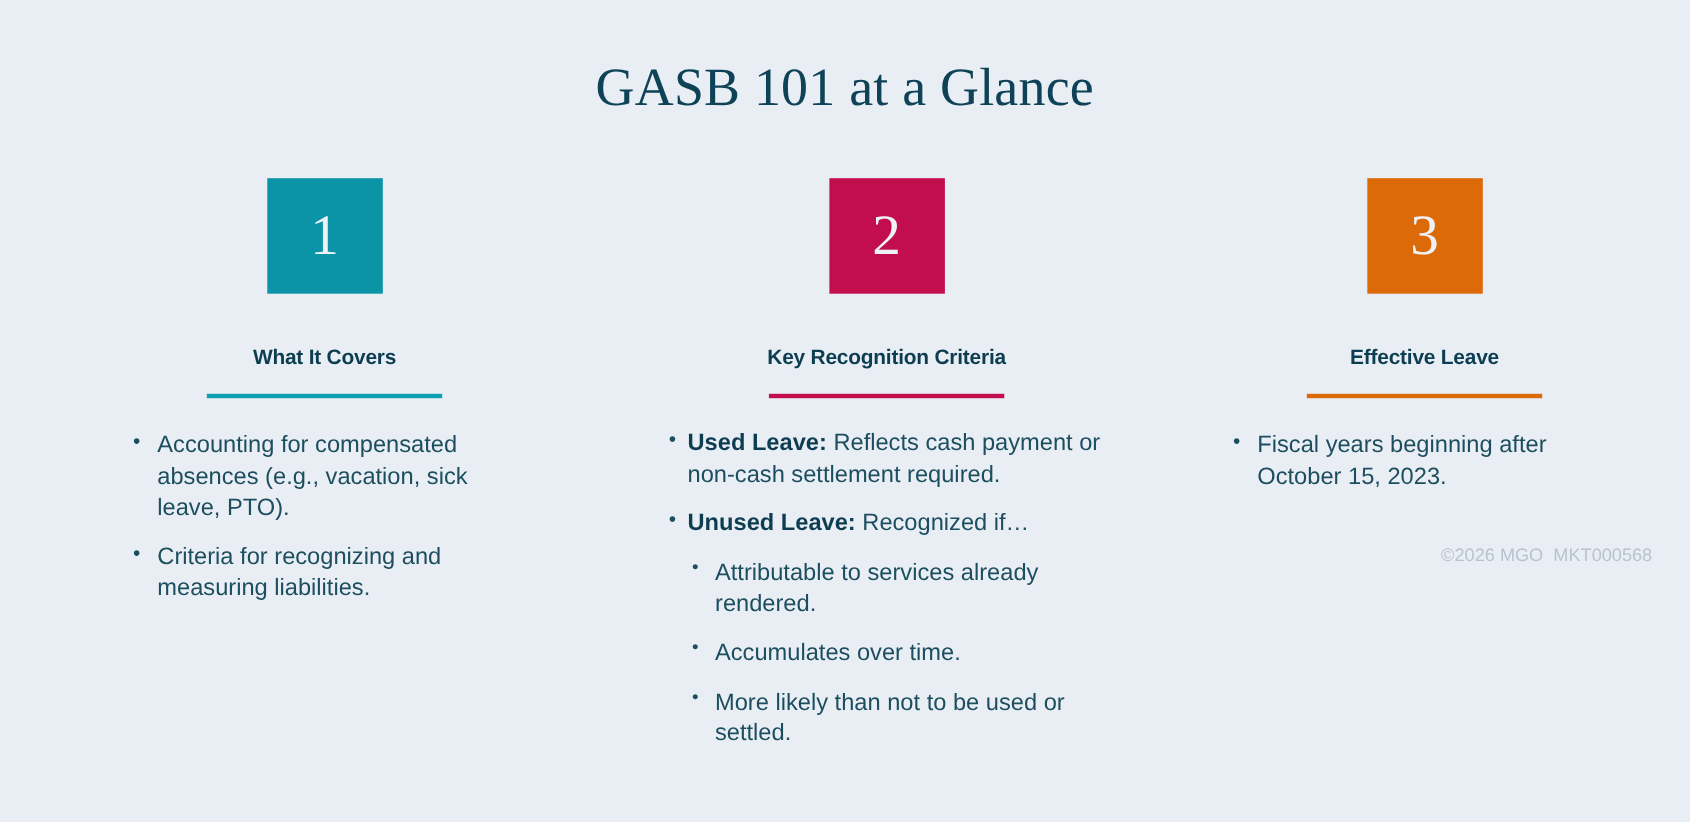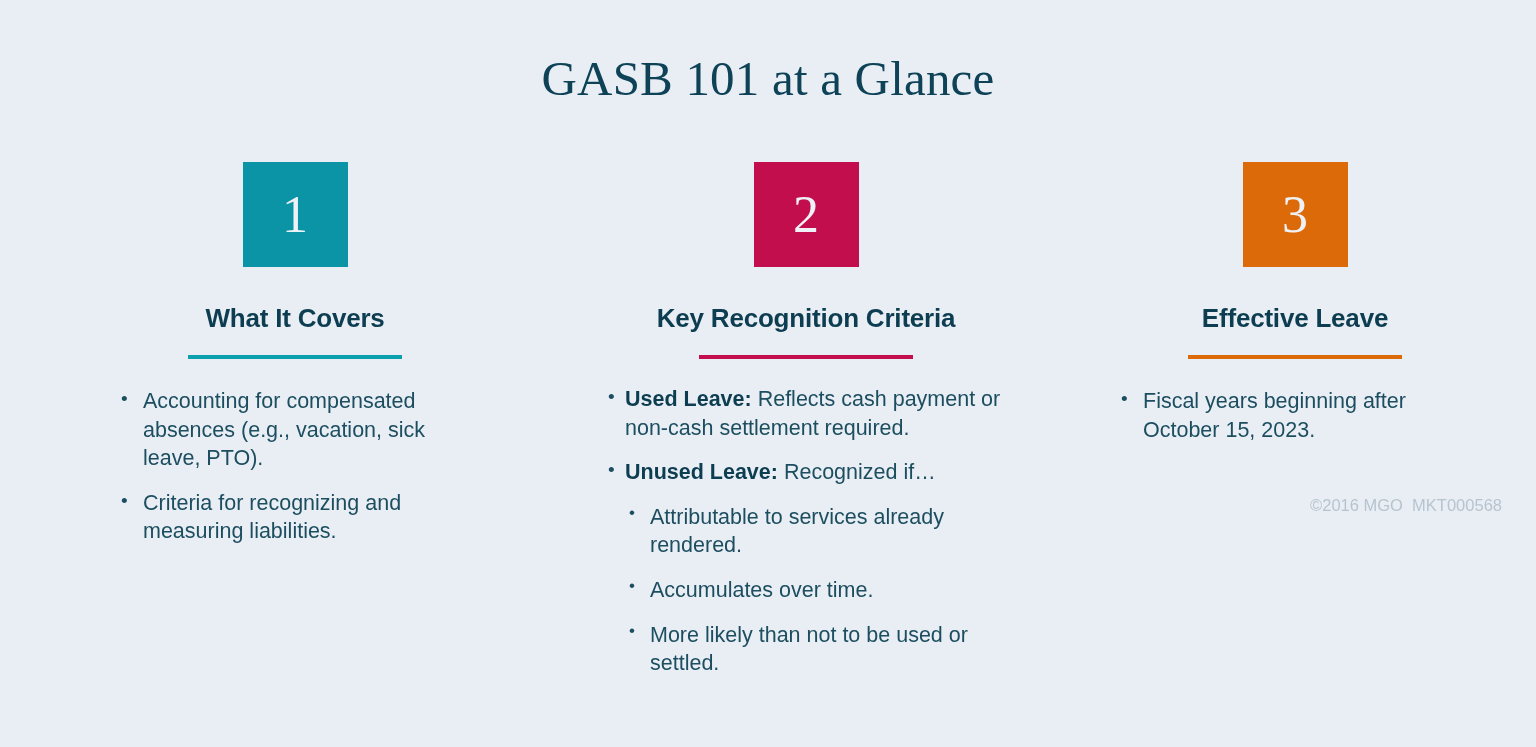--- a/index.html
+++ b/index.html
@@ -63,23 +63,23 @@
     font-size: 52px;
     line-height: 1;
     color: #eef2f7;
     font-weight: 400;
   }
   .num-box.teal    { background: #0b94a6; }
   .num-box.crimson { background: #c20e4d; }
   .num-box.orange  { background: #dd6a09; }
 
   .col-head {
-    margin-top: 36px;
+    margin-top: 48px;
     text-align: center;
-    font-size: 26px;
+    font-size: 19px;
     font-weight: bold;
     color: #0d3d51;
     letter-spacing: -0.2px;
     white-space: nowrap;
   }
 
   .rule {
     width: 214px;
     height: 4px;
     margin: 21px auto 0 auto;
@@ -200,15 +200,15 @@
       <div class="rule orange"></div>
       <ul class="bullets">
         <li>
           <span>Fiscal years beginning after October 15, 2023.</span>
         </li>
       </ul>
     </div>
 
   </div>
 
-  <div class="footer">©2016 MGO  MKT000568</div>
+  <div class="footer">©2026 MGO  MKT000568</div>
 
 </div>
 
 </body></html>

